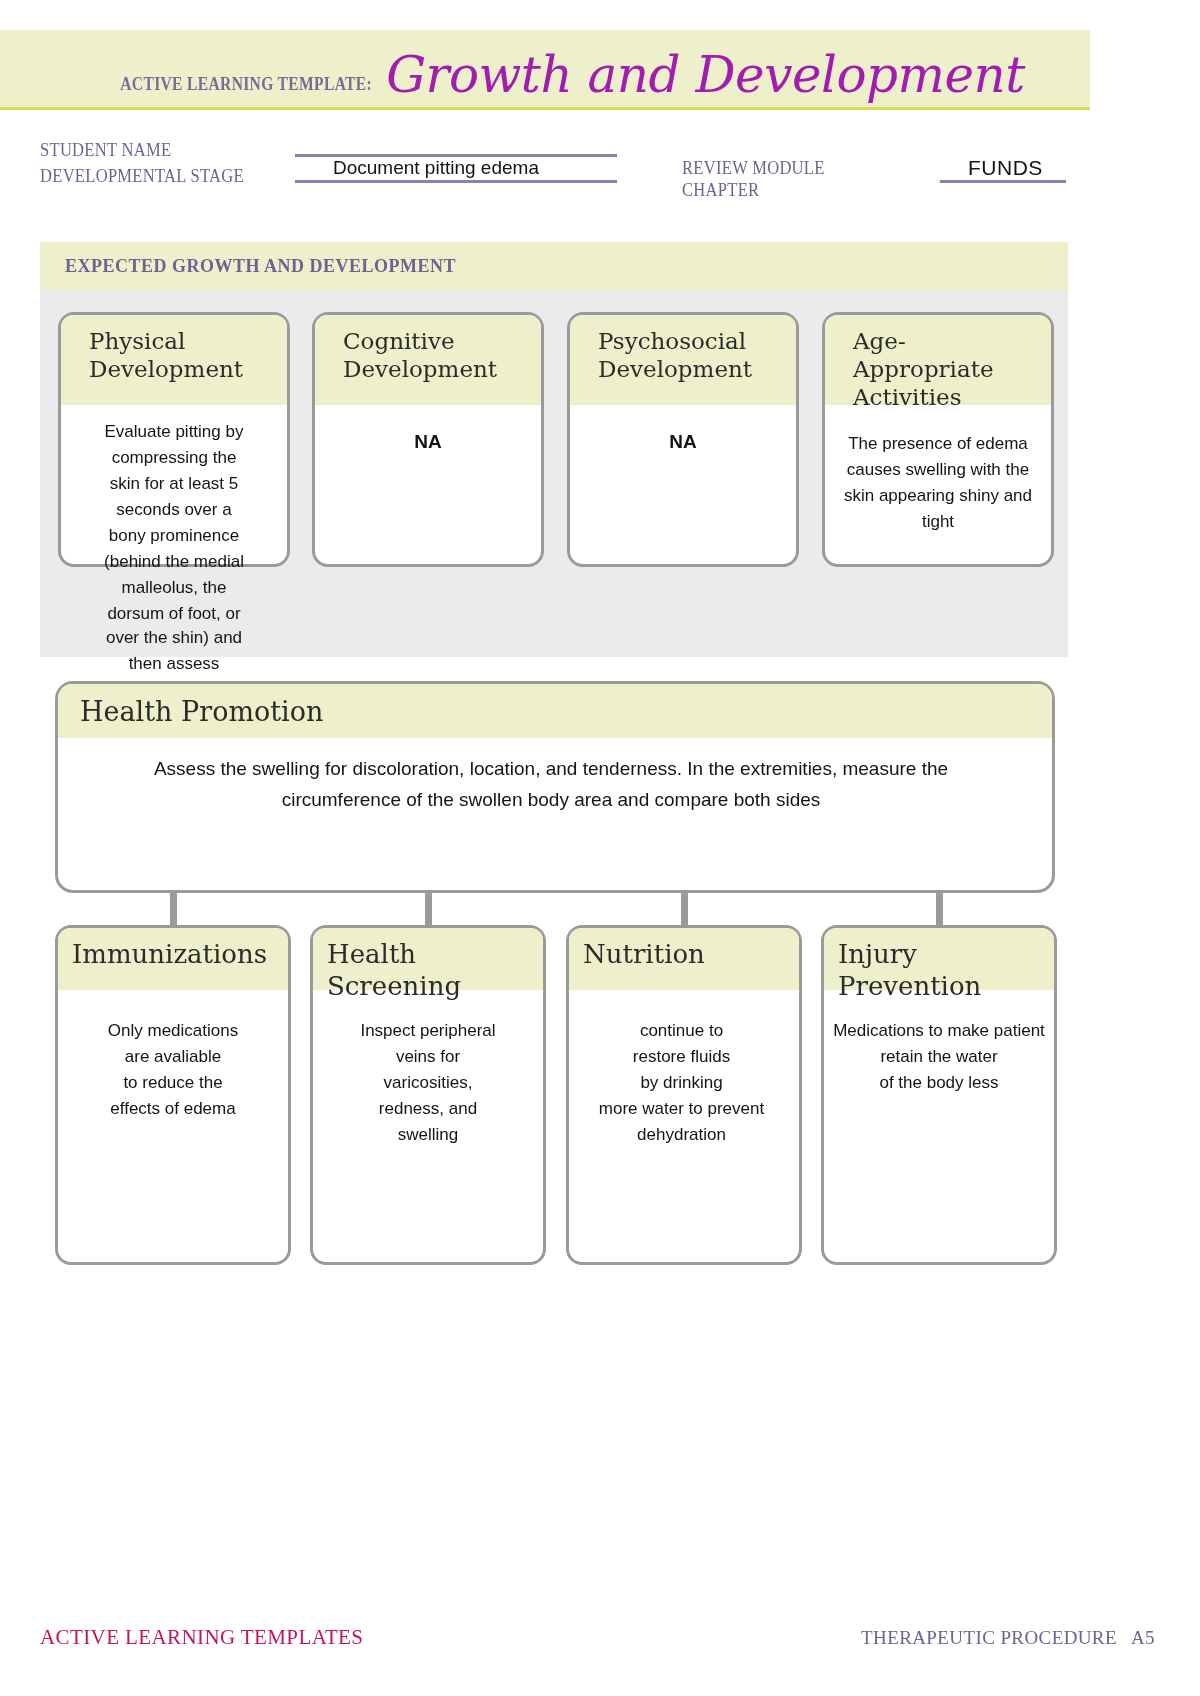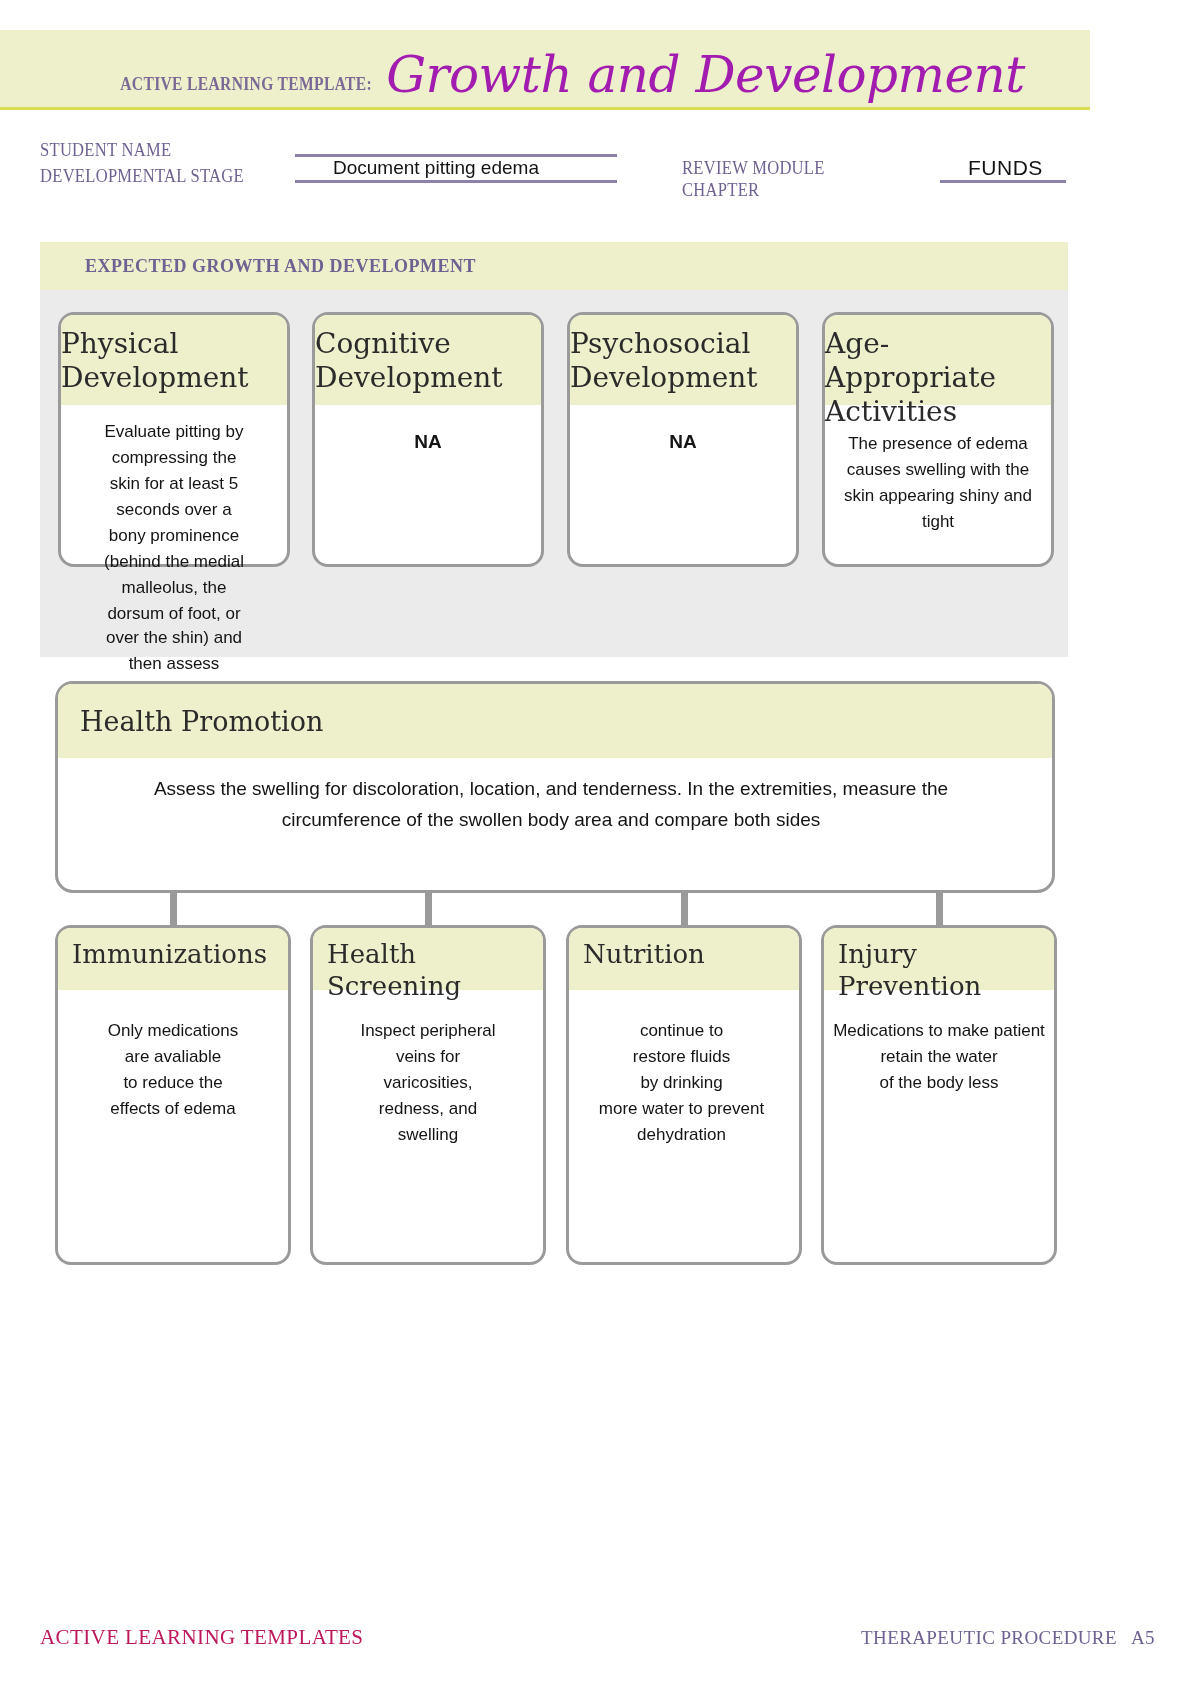--- a/index.html
+++ b/index.html
@@ -118,37 +118,36 @@
   }
   .expected-head span {
     position: absolute;
     left: 25px; top: 14px;
     font-family: "Liberation Serif", serif;
     font-size: 18px;
     font-weight: bold;
     letter-spacing: 0.5px;
     color: #6f6191;
     white-space: nowrap;
-    margin-left: 20px;
   }
 
   
   .card {
     position: absolute;
     border: 3px solid #9a9a9a;
     border-radius: 16px;
     background: #ffffff;
     overflow: visible;
   }
   .card-head {
     background: #eef0cc;
     border-radius: 12px 12px 0 0;
-    padding: 12px 16px 10px 0;
+    padding: 12px 16px 10px 28px;
     font-family: "DejaVu Serif", serif;
-    font-size: 28px;
+    font-size: 23px;
     line-height: 1.22;
     color: #2b2b2b;
     white-space: pre-line;
   }
   .card-body {
     font-family: "Liberation Sans", sans-serif;
     font-size: 17px;
     line-height: 1.53;
     color: #141414;
     text-align: center;
@@ -174,21 +173,21 @@
   
   .hp-card {
     position: absolute;
     left: 55px; top: 681px;
     width: 1000px; height: 212px;
     border: 3px solid #9a9a9a;
     border-radius: 18px;
     background: #ffffff;
   }
   .hp-head {
-    height: 74px;
+    height: 54px;
     background: #eef0cc;
     border-radius: 14px 14px 0 0;
     display: flex;
     align-items: center;
     padding-left: 22px;
     font-family: "DejaVu Serif", serif;
     font-size: 27px;
     color: #2b2b2b;
   }
   .hp-body {

